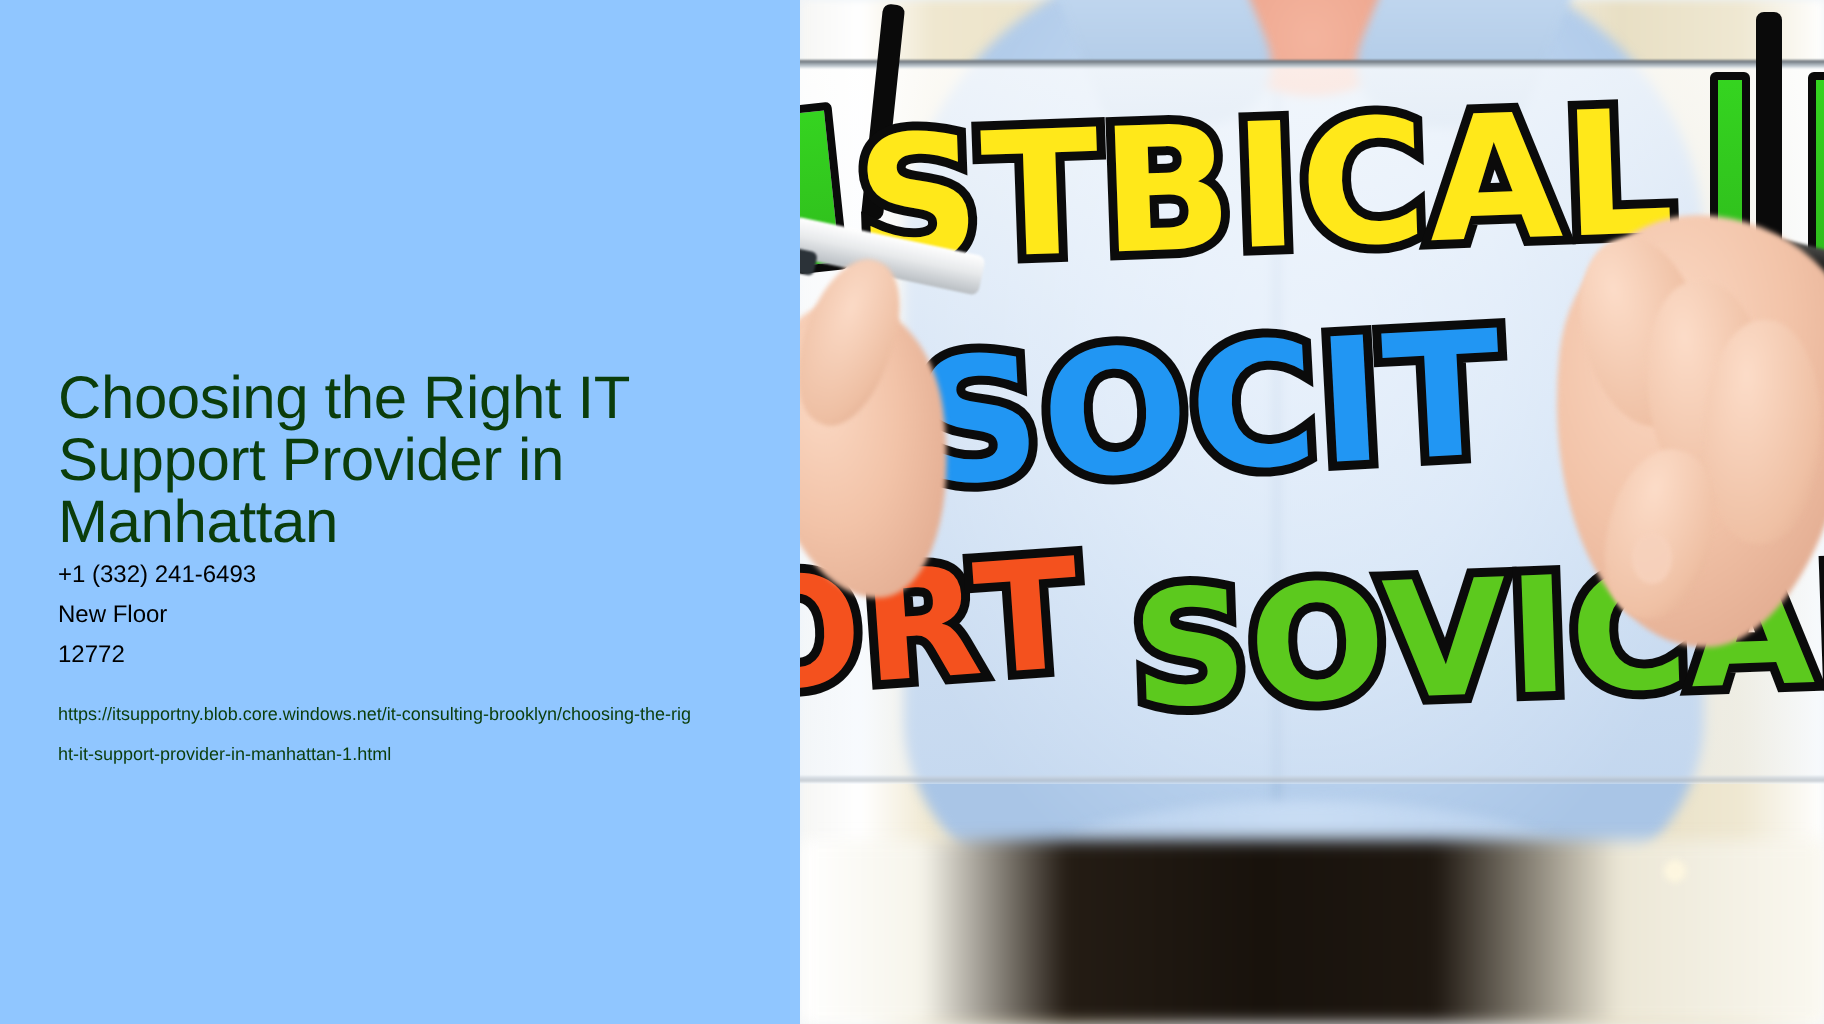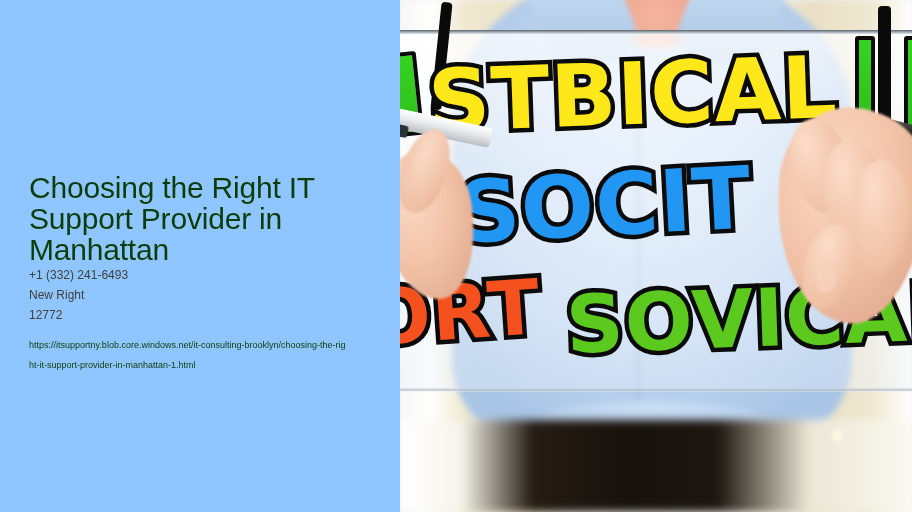--- a/index.html
+++ b/index.html
@@ -10,40 +10,40 @@
   }
   .page { position:relative; width:912px; height:512px; display:flex; }
 
   
   .left-panel {
     position:relative;
     width:400px; height:512px;
     background:#90c6ff;
     flex:0 0 400px;
   }
-  .text-stack { position:absolute; left:29px; top:172px; width:350px; }
+  .text-stack { position:absolute; left:29px; top:184px; width:350px; }
   .post-title {
     font-size:30px;
     line-height:31px;
     font-weight:400;
     color:#0b3d0b;
     letter-spacing:-0.2px;
     width:330px;
   }
   .brand-name {
     margin-top:14px;
     font-size:17px;
     line-height:20px;
     color:#0b3d0b;
     font-weight:400;
   }
   .contact-line {
     font-size:12px;
     line-height:20px;
-    color:#404040;
+    color:#000000;
   }
   .source-url {
     margin-top:10px;
     font-size:9px;
     line-height:20px;
     color:#0b3d0b;
     width:320px;
     word-break:break-all;
   }
 
@@ -284,21 +284,21 @@
 
   <div class="left-panel">
     <div class="text-stack">
 
       <div class="post-title">Choosing the Right IT Support Provider in Manhattan</div>
 
 
       <div class="contact-line">+1 (332) 241-6493</div>
 
 
-      <div class="contact-line">New Right</div>
+      <div class="contact-line">New Floor</div>
 
       <div class="contact-line">12772</div>
 
       <div class="source-url">https://itsupportny.blob.core.windows.net/it-consulting-brooklyn/choosing-the-right-it-support-provider-in-manhattan-1.html</div>
 
     </div>
   </div>
 
   <div class="image-panel">
 

